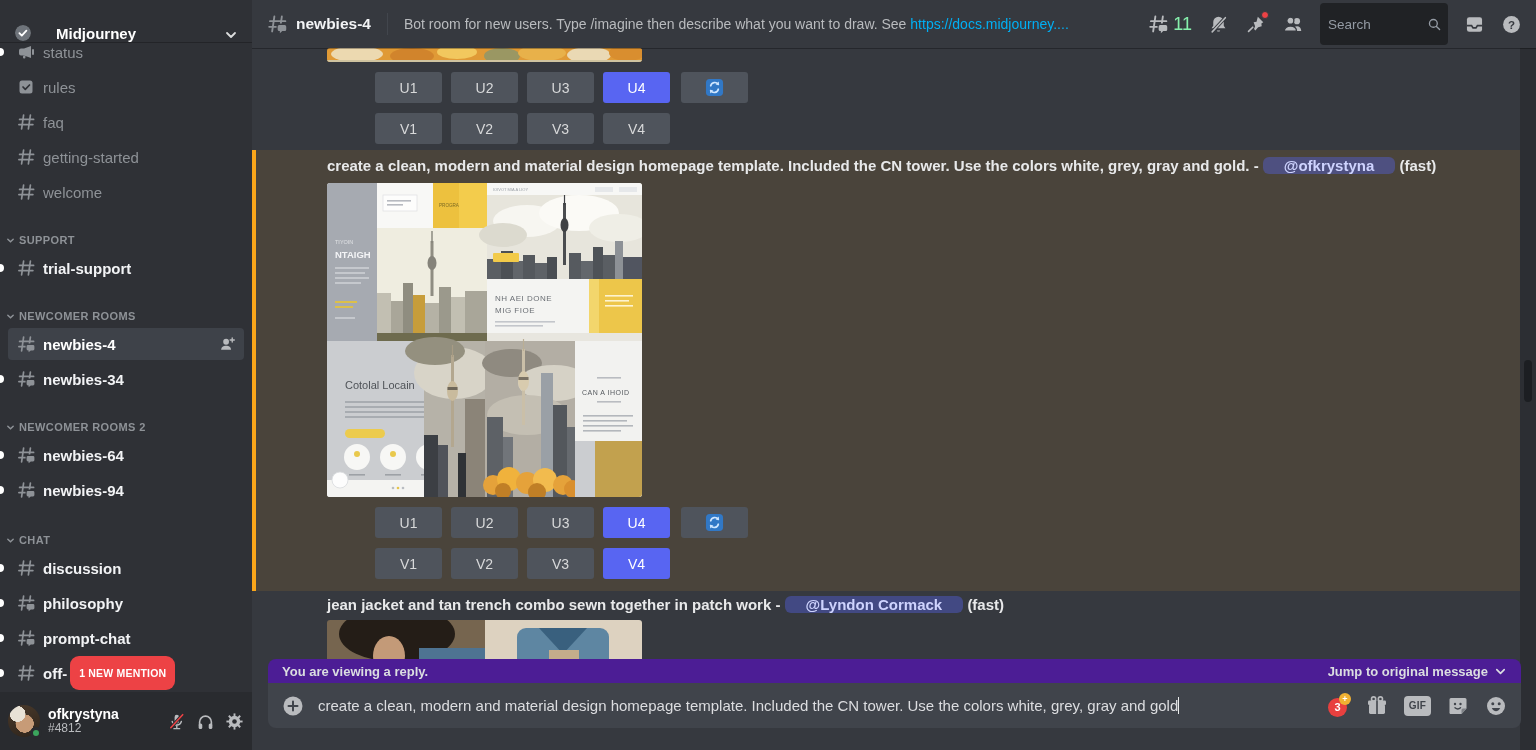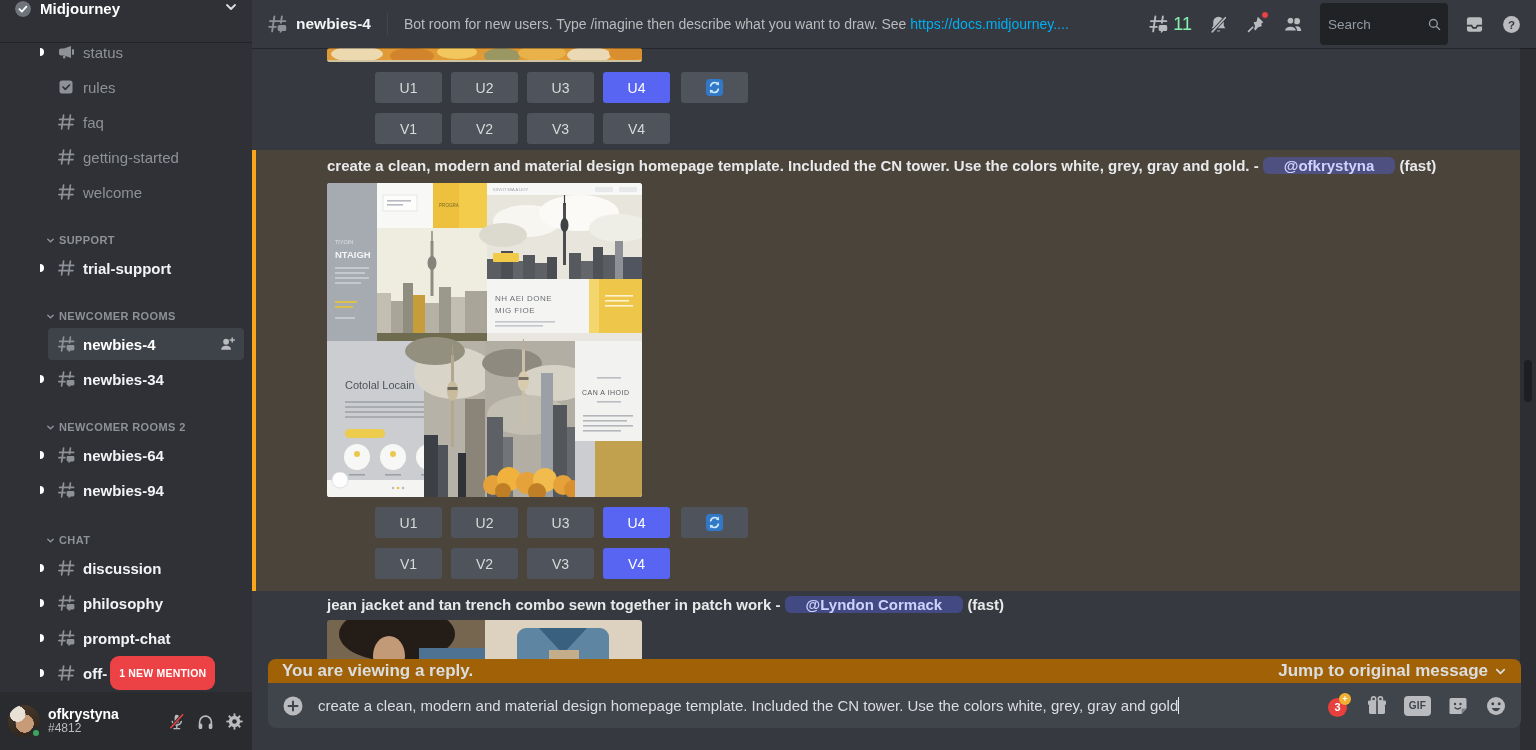--- a/index.html
+++ b/index.html
@@ -4,24 +4,24 @@
 <style>
   html,body{margin:0;padding:0;background:#202225;}
   *{box-sizing:border-box;}
   .app{position:relative;width:1536px;height:750px;overflow:hidden;background:#36393f;
        font-family:"Liberation Sans",sans-serif;color:#dcddde;}
   svg{display:block;}
   svg text{font-family:"Liberation Sans",sans-serif;}
 
   
   .sidebar{position:absolute;left:0;top:0;width:252px;height:750px;background:#2f3136;}
-  .server-header{position:relative;z-index:3;height:42px;display:flex;align-items:flex-start;gap:8px;
+  .server-header{position:relative;z-index:3;height:42px;display:flex;align-items:flex-end;gap:24px;
      padding:0 14px;background:#2f3136;box-shadow:0 1px 0 rgba(0,0,0,.25);cursor:pointer;}
   .server-header .sname{flex:1;font-size:15px;font-weight:bold;color:#fff;}
-  .channel-scroll{position:absolute;top:42px;bottom:58px;left:0;right:0;overflow:hidden;margin-left:40px;}
+  .channel-scroll{position:absolute;top:42px;bottom:58px;left:0;right:0;overflow:hidden;}
   .ch-row{position:relative;display:flex;align-items:center;gap:7px;height:32px;margin:0 8px 3px 8px;
      padding:0 8px;border-radius:4px;color:#8e9297;cursor:pointer;}
   .ch-row:first-child{margin-top:-6px;}
   .ch-row .label{font-size:15px;font-weight:500;color:#8e9297;white-space:nowrap;}
   .ch-row.unread .label{color:#f2f3f5;font-weight:600;}
   .ch-row.active{background:#3e4249;}
   .ch-row.active .label{color:#fff;font-weight:600;}
   .pill{position:absolute;left:-8px;top:12px;width:4px;height:8px;border-radius:0 4px 4px 0;background:#fff;}
   .cat{display:flex;align-items:center;gap:4px;height:20px;margin:22px 8px 2px 6px;cursor:pointer;}
   .cat.big{margin-top:24px;}
@@ -78,22 +78,22 @@
      border-left:4px solid #faa61a;padding:6px 0 0 71px;}
   .ptext{font-size:15px;font-weight:bold;color:#e8e9ea;line-height:20px;}
   .mention{background:rgba(88,101,242,.38);color:#ced3fe;border-radius:6px;padding:0 21px;cursor:pointer;}
   .highlight .msg-img{margin-top:7px;}
   .highlight .btn-row{margin-top:10px;}
   .msg3{position:absolute;top:547px;left:75px;right:30px;}
   .msg3 .msg-img{margin-top:5px;}
 
   
   .composer{position:absolute;left:16px;right:15px;bottom:22px;z-index:8;}
-  .replybar{height:24px;background:#a16207;border-radius:8px 8px 0 0;display:flex;align-items:center;
-     padding:0 14px;font-size:17px;color:#dbdee1;}
+  .replybar{height:24px;background:#4c1d95;border-radius:8px 8px 0 0;display:flex;align-items:center;
+     padding:0 14px;font-size:13px;color:#dbdee1;}
   .replybar .rnotice{font-weight:600;flex:1;}
   .jumpbtn{display:flex;align-items:center;gap:6px;font-weight:600;cursor:pointer;color:#dbdee1;}
   .inputrow{height:45px;background:#40444b;border-radius:0 0 8px 8px;display:flex;align-items:center;
      padding:0 14px;gap:14px;}
   .plusbtn{flex:none;cursor:pointer;display:flex;}
   .intext{flex:1;min-width:0;font-size:15px;color:#dcdde0;white-space:nowrap;overflow:hidden;cursor:text;}
   .intext .u{border-bottom:2px solid #ffffff;}
   .caret{display:inline-block;width:1px;height:17px;background:#eceded;vertical-align:-3px;}
   .cicons{display:flex;align-items:center;gap:16px;}
   .cicons .ibtn{cursor:pointer;display:flex;position:relative;}

